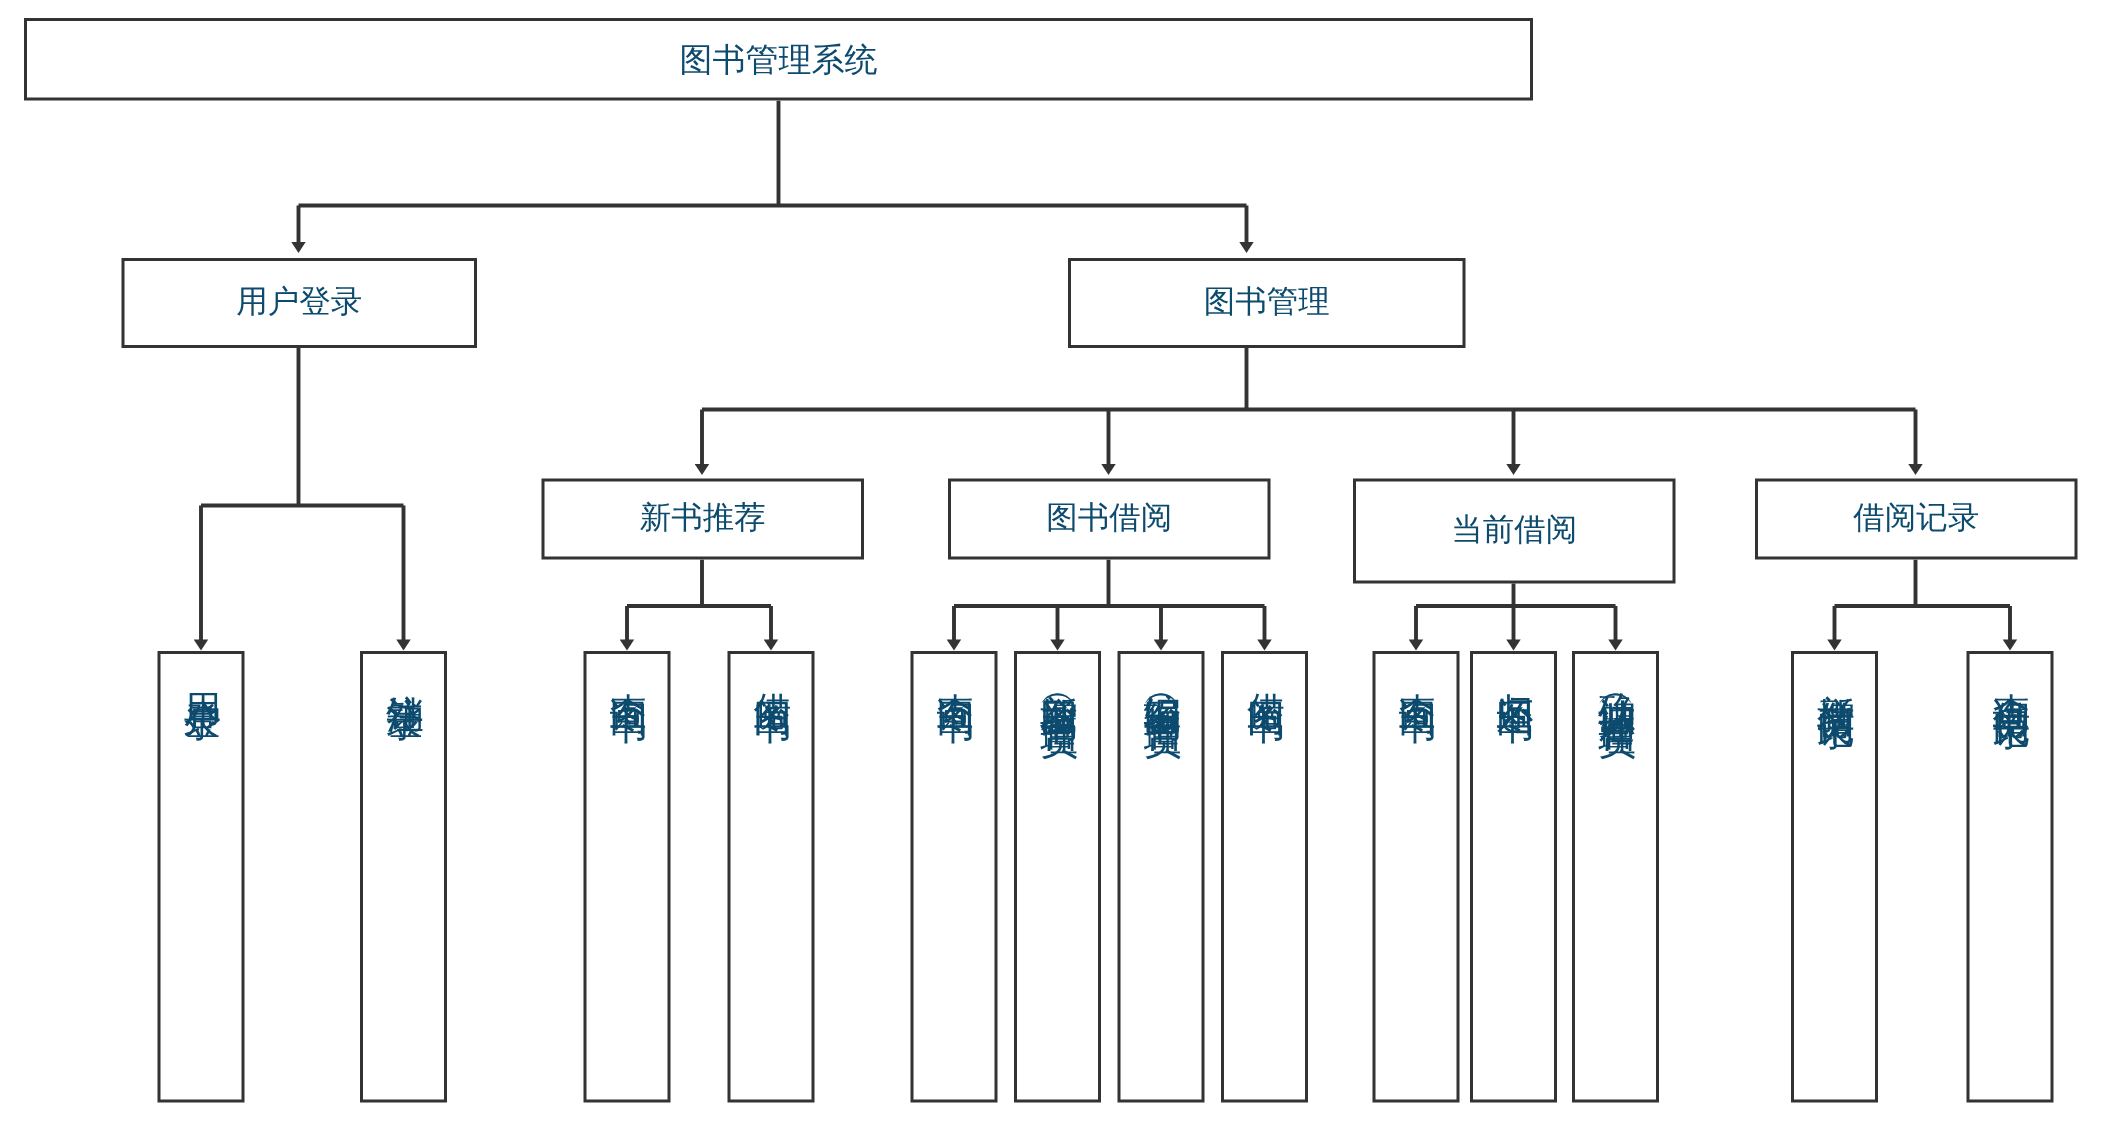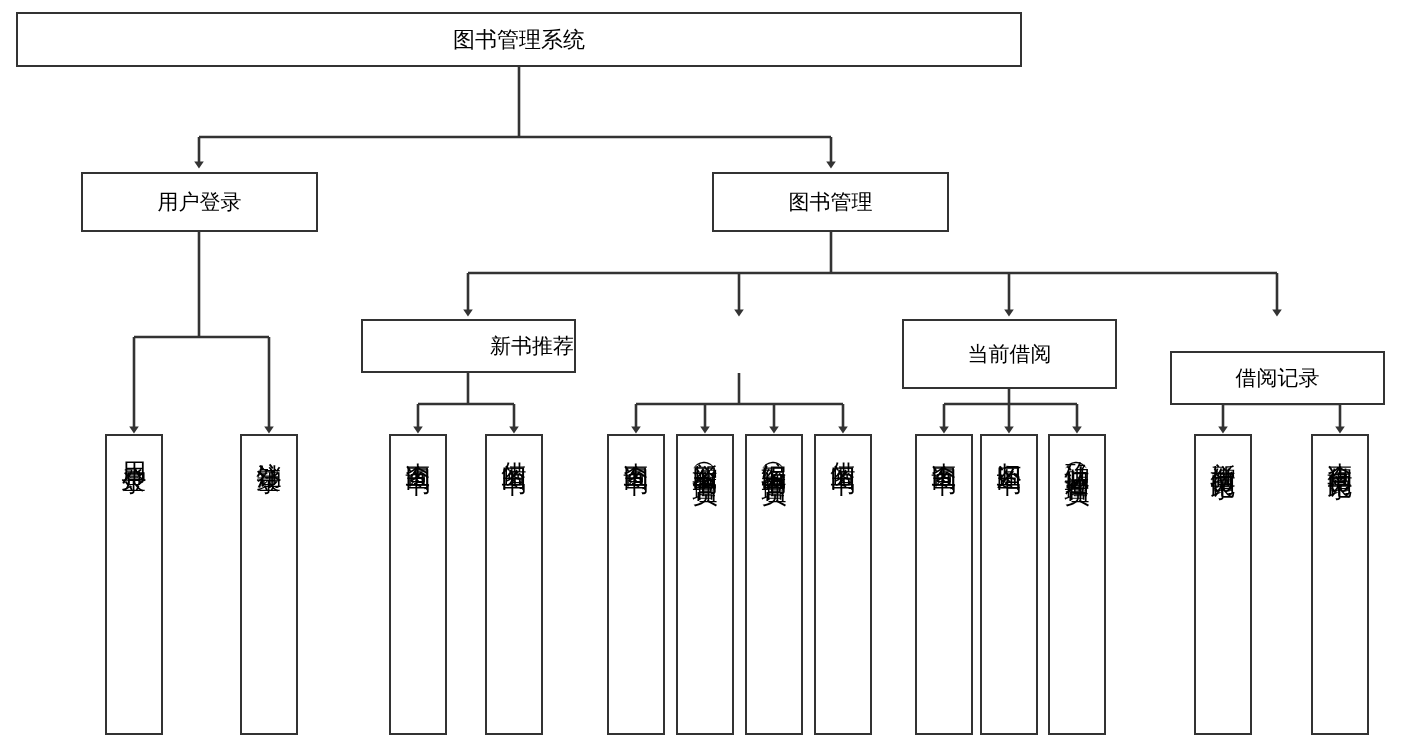--- a/index.html
+++ b/index.html
@@ -26,21 +26,21 @@
     pointer-events: none;
   }
   .node {
     position: absolute;
     box-sizing: border-box;
     background: #ffffff;
     border: 2px solid #333333;
     display: flex;
     align-items: center;
     justify-content: center;
-    color: #000000;
+    color: #0c4a6e;
   }
   .node .label {
     display: block;
     text-align: center;
     line-height: 1.18;
     white-space: nowrap;
   }
   
   .node.h .label {
     font-size: 21px;
@@ -126,31 +126,34 @@
     </g>
   </svg>
 
   <div class="node h root" style="left:16px; top:12px; width:1006px; height:55px;">
     <span class="label">图书管理系统</span>
   </div>
 
   <div class="node h" style="left:81px; top:172px; width:237px; height:60px;">
     <span class="label">用户登录</span>
   </div>
-  <div class="node h" style="left:712px; top:172px; width:237px; height:60px;">
+  <div class="node h" style="left:712px; top:172px; width:265px; height:60px;">
     <span class="label">图书管理</span>
   </div>
 
-  <div class="node h" style="left:361px; top:319px; width:215px; height:54px;justify-content:flex-end;">
+  <div class="node h" style="left:361px; top:319px; width:215px; height:54px;">
     <span class="label">新书推荐</span>
+  </div>
+  <div class="node h" style="left:632px; top:319px; width:215px; height:54px;">
+    <span class="label">图书借阅</span>
   </div>
   <div class="node h" style="left:902px; top:319px; width:215px; height:70px;">
     <span class="label">当前借阅</span>
   </div>
-  <div class="node h" style="left:1170px; top:319px; width:215px; height:54px;margin-top:32px;">
+  <div class="node h" style="left:1170px; top:319px; width:215px; height:54px;">
     <span class="label">借阅记录</span>
   </div>
 
   <div class="node v" style="left:105px; top:434px; width:58px; height:301px;">
     <span class="label">用户登录</span>
   </div>
   <div class="node v" style="left:240px; top:434px; width:58px; height:301px;">
     <span class="label">注销登录</span>
   </div>
 

